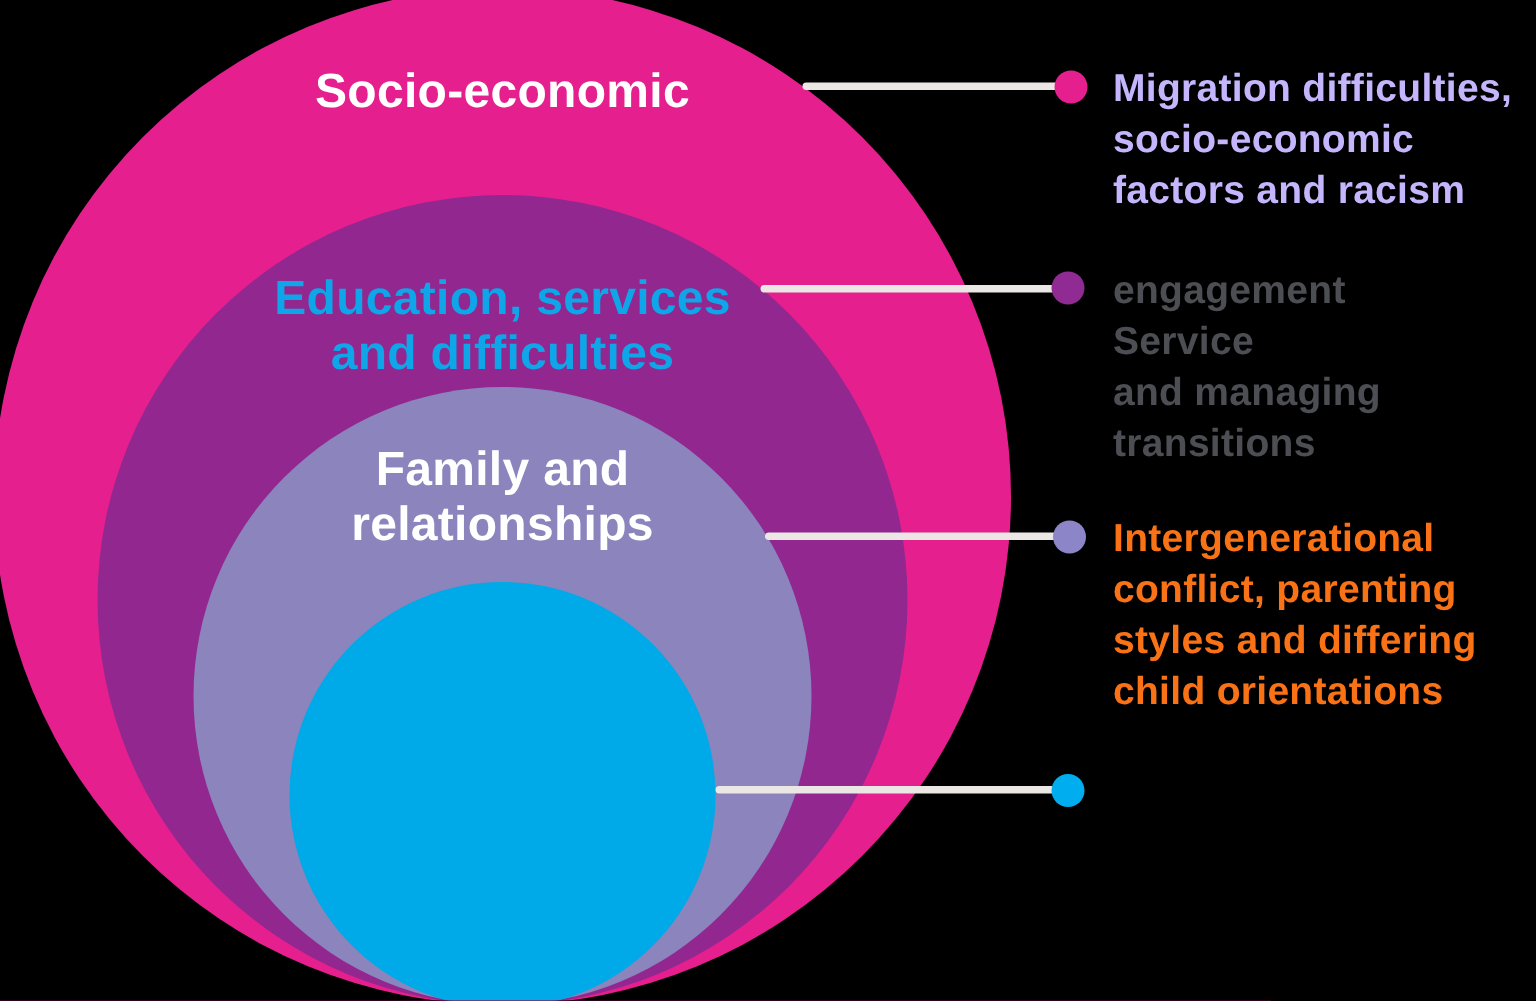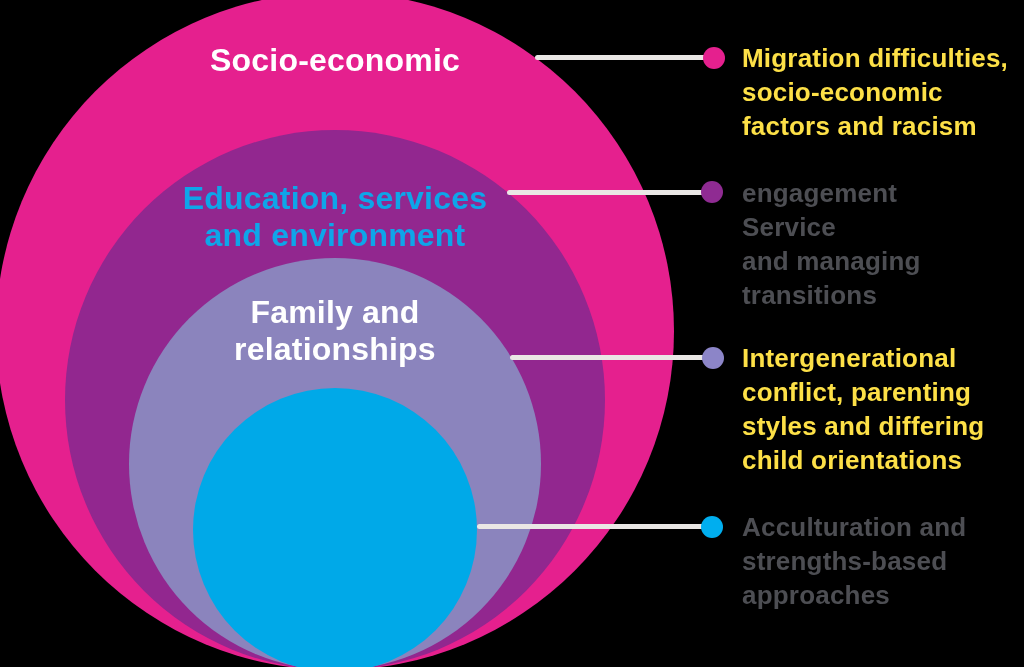--- a/index.html
+++ b/index.html
@@ -89,53 +89,48 @@
   <div class="circle ring0" style="background: rgb(229, 32, 142);"></div>
   <div class="circle ring1" style="background: rgb(146, 39, 143);"></div>
   <div class="circle ring2" style="background: rgb(139, 132, 189);"></div>
   <div class="circle ring3" style="background: rgb(0, 169, 232);"></div>
 
   <div class="ring-label label0" style="color: rgb(255, 255, 255);">
     <div>Socio-economic</div>
   </div>
   <div class="ring-label label1" style="color: #0ea5e9;">
     <div>Education, services</div>
-    <div>and environment</div>
+    <div>and difficulties</div>
   </div>
   <div class="ring-label label2" style="color: rgb(255, 255, 255);">
     <div>Family and</div>
     <div>relationships</div>
   </div>
 
   <div class="connector line0" style="background: rgb(234, 231, 229);"></div>
   <div class="connector line1" style="background: rgb(234, 231, 229);"></div>
   <div class="connector line2" style="background: rgb(234, 231, 229);"></div>
   <div class="connector line3" style="background: rgb(234, 231, 229);"></div>
 
   <div class="dot dot0" style="background: rgb(229, 32, 142);"></div>
   <div class="dot dot1" style="background: rgb(143, 43, 146);"></div>
   <div class="dot dot2" style="background: rgb(140, 133, 200);"></div>
   <div class="dot dot3" style="background: rgb(0, 174, 239);"></div>
 
-  <div class="callout callout0" style="color: #fde047;">
+  <div class="callout callout0" style="color: #c4b5fd;">
     <div>Migration difficulties,</div>
     <div>socio-economic</div>
     <div>factors and racism</div>
   </div>
   <div class="callout callout1" style="color: rgb(77, 78, 83);">
     <div>engagement</div>
     <div>Service</div>
     <div>and managing</div>
     <div>transitions</div>
   </div>
-  <div class="callout callout2" style="color: #fde047;">
+  <div class="callout callout2" style="color: #f97316;">
     <div>Intergenerational</div>
     <div>conflict, parenting</div>
     <div>styles and differing</div>
     <div>child orientations</div>
   </div>
-  <div class="callout callout3" style="color: rgb(77, 78, 83);">
-    <div>Acculturation and</div>
-    <div>strengths-based</div>
-    <div>approaches</div>
-  </div>
 
 </div>
 
 </body></html>

